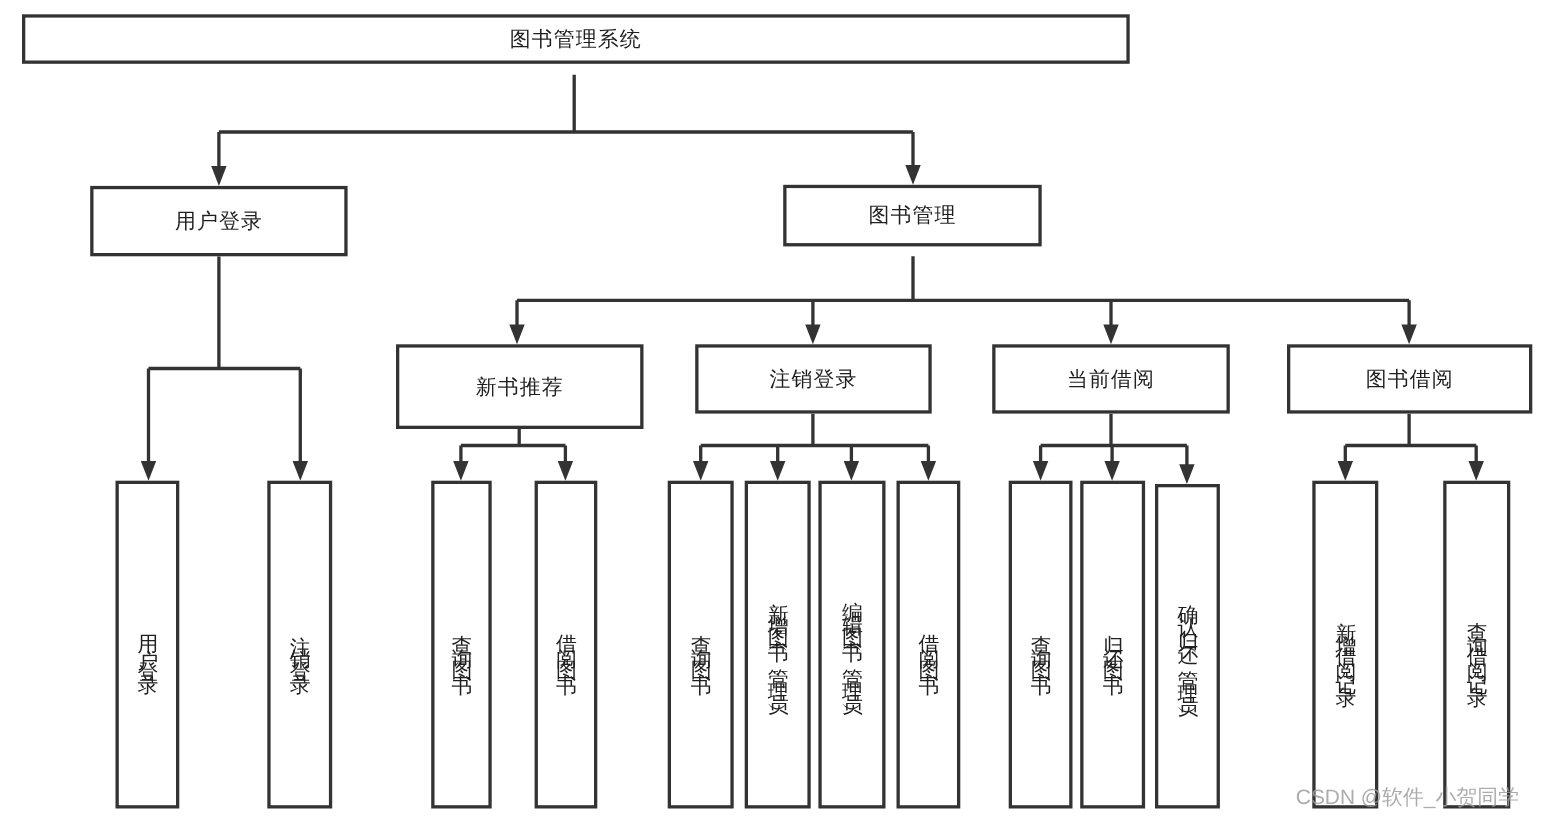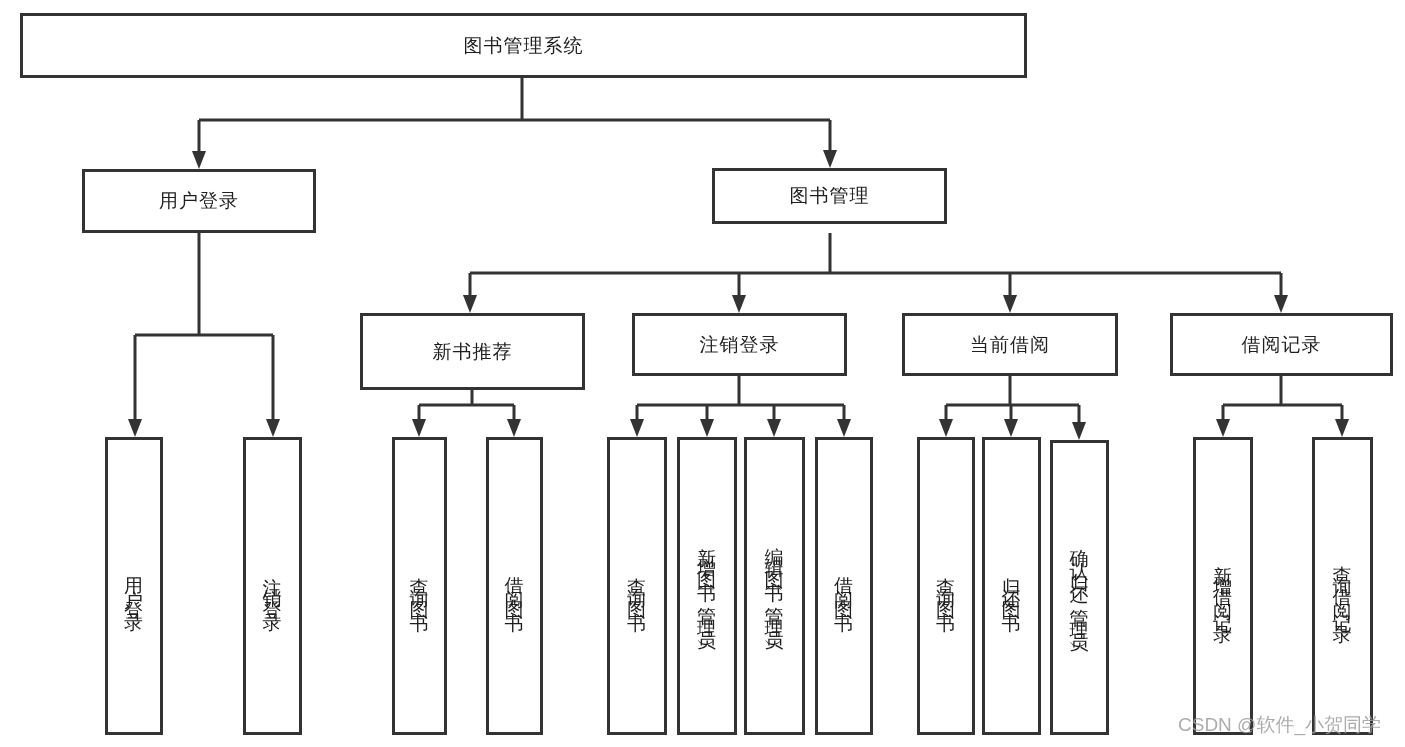--- a/index.html
+++ b/index.html
@@ -54,29 +54,29 @@
       <use href="#arr" x="774" y="437"></use>
       <use href="#arr" x="844" y="437"></use>
       <use href="#arr" x="946" y="437"></use>
       <use href="#arr" x="1011" y="437"></use>
       <use href="#arr" x="1079" y="440"></use>
       <use href="#arr" x="1223" y="437"></use>
       <use href="#arr" x="1342" y="437"></use>
     </g>
   </svg>
 
-  <div class="node" style="left:20px;top:13px;width:1007px;height:65px">图书管理系统</div>
+  <div class="node" style="left:20px;top:13px;width:1007px;height:45px">图书管理系统</div>
 
   <div class="node" style="left:82px;top:169px;width:234px;height:64px">用户登录</div>
   <div class="node" style="left:712px;top:168px;width:235px;height:56px">图书管理</div>
 
   <div class="node" style="left:360px;top:313px;width:225px;height:77px">新书推荐</div>
   <div class="node" style="left:632px;top:313px;width:215px;height:63px">注销登录</div>
   <div class="node" style="left:902px;top:313px;width:216px;height:63px">当前借阅</div>
-  <div class="node" style="left:1170px;top:313px;width:223px;height:63px">借阅记录</div>
+  <div class="node" style="left:1170px;top:313px;width:223px;height:63px">图书借阅</div>
 
   <div class="node v" style="left:105px;top:437px;width:58px;height:298px">
     <span class="vt">用户登录</span>
   </div>
   <div class="node v" style="left:243px;top:437px;width:59px;height:298px">
     <span class="vt">注销登录</span>
   </div>
 
   <div class="node v" style="left:392px;top:437px;width:55px;height:298px">
     <span class="vt">查询图书</span>

